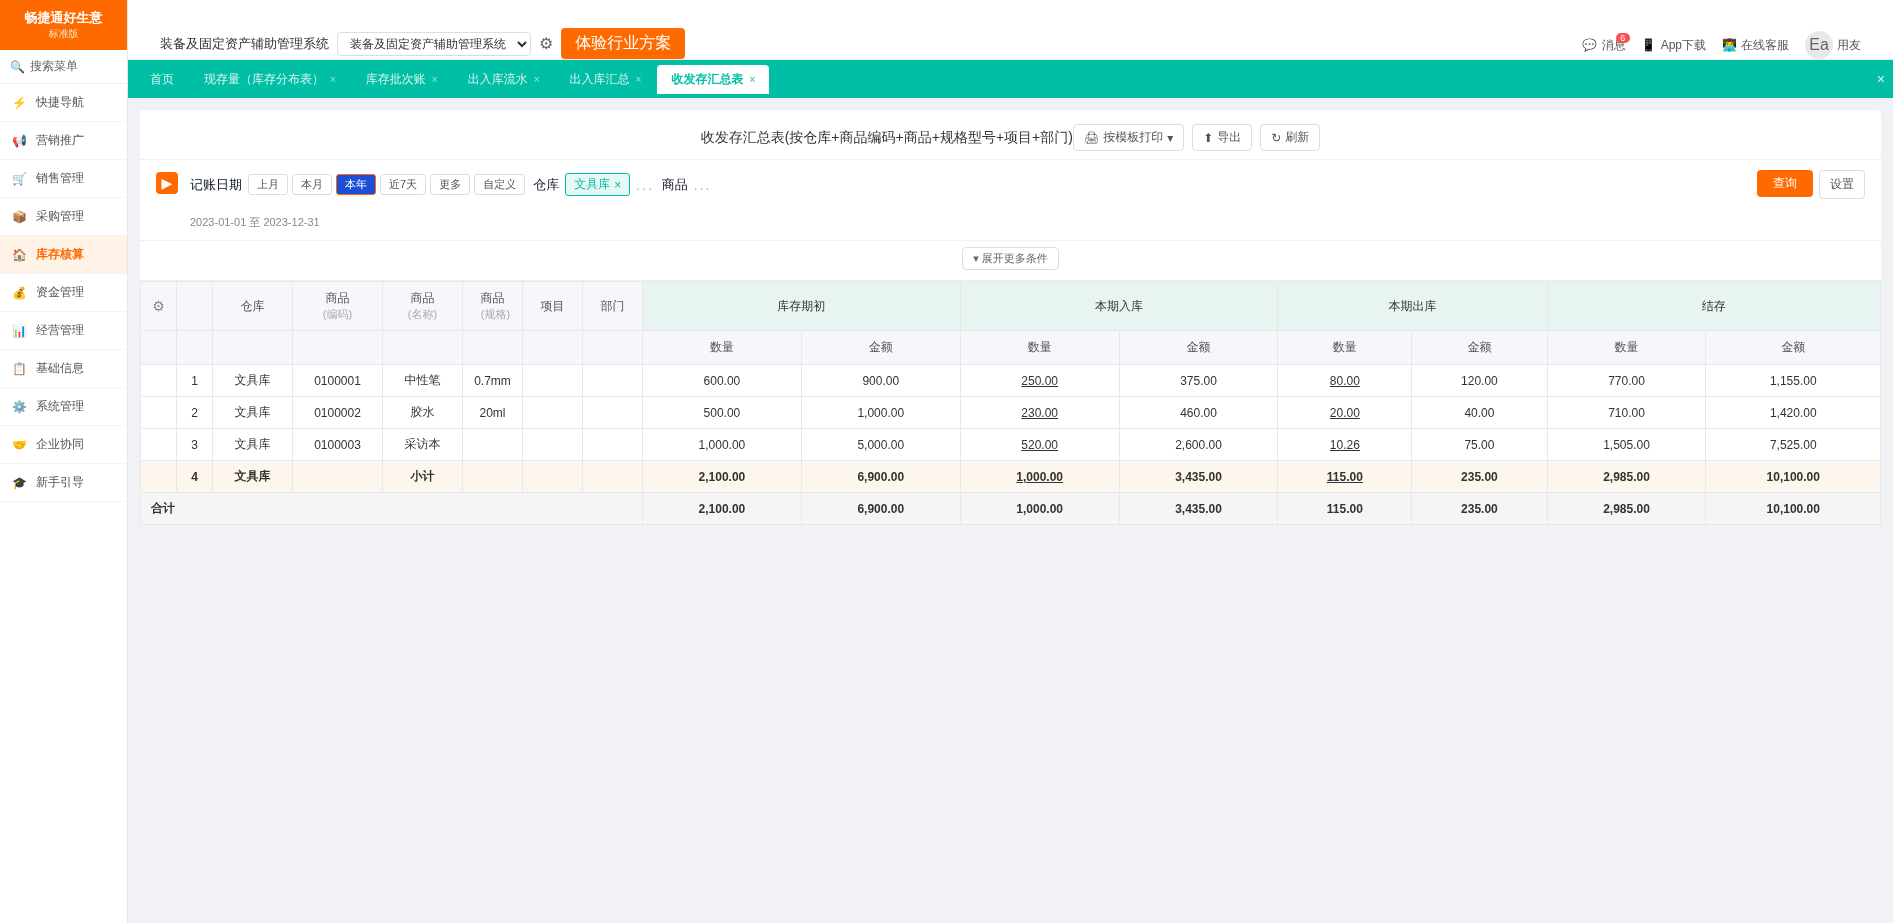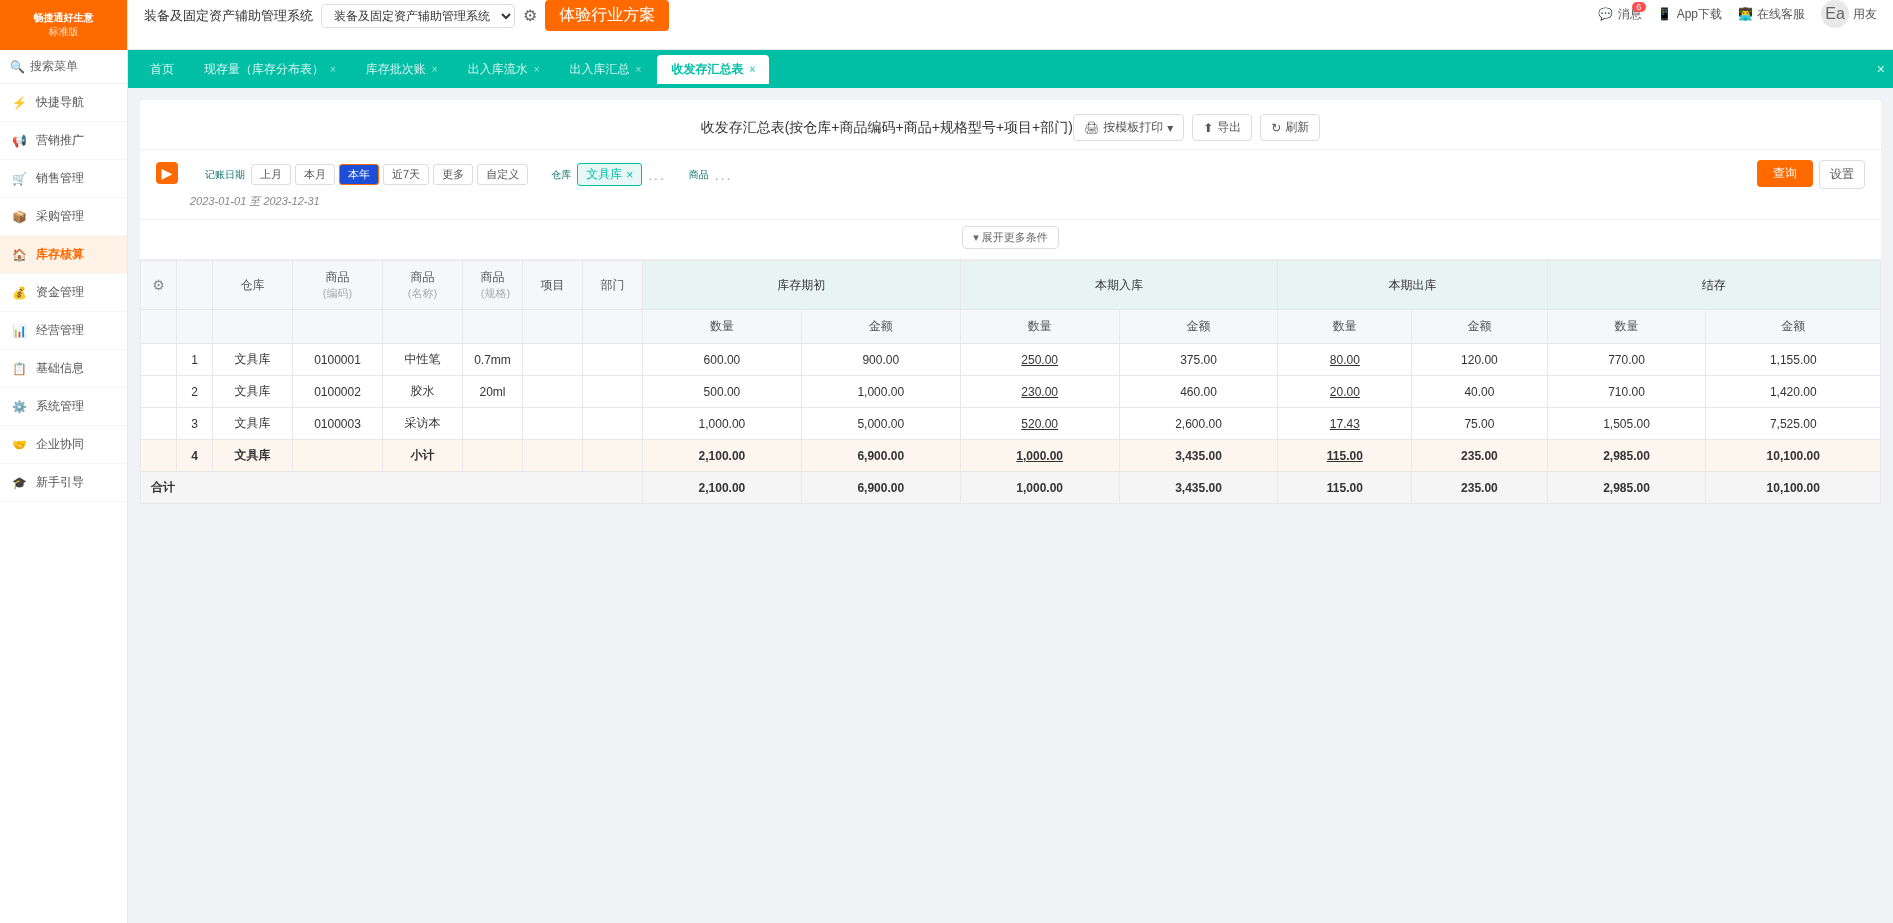--- a/index.html
+++ b/index.html
@@ -1,32 +1,32 @@
 <!DOCTYPE html>
 <html><head>
   <meta charset="utf-8">
   <style>
     * { margin: 0; padding: 0; box-sizing: border-box; }
     body { font-family: 'Microsoft YaHei', sans-serif; font-size: 12px; background: #f5f5f5; display: flex; height: 923px; overflow: hidden; }
 
     
     .sidebar { width: 128px; background: #fff; display: flex; flex-direction: column; border-right: 1px solid #e8e8e8; flex-shrink: 0; }
     .sidebar-header { background: #ff6a00; height: 50px; display: flex; align-items: center; justify-content: center; flex-direction: column; cursor: pointer; }
-    .sidebar-header .logo-text { color: #fff; font-size: 10px; font-weight: bold; }
+    .sidebar-header .logo-text { color: #fff; font-size: 13px; font-weight: bold; }
     .sidebar-header .logo-sub { color: #ffe0c0; font-size: 10px; }
     .sidebar-search { display: flex; align-items: center; padding: 8px 10px; gap: 5px; cursor: pointer; color: #666; font-size: 12px; border-bottom: 1px solid #f0f0f0; }
     .sidebar-nav-item { display: flex; align-items: center; padding: 10px 12px; gap: 8px; cursor: pointer; color: #555; font-size: 12px; border-bottom: 1px solid #f5f5f5; }
     .sidebar-nav-item.active { background: #fff3e8; color: #ff6a00; font-weight: bold; }
     .sidebar-nav-item .nav-icon { width: 16px; height: 16px; display: inline-flex; align-items: center; justify-content: center; color: inherit; }
 
     
     .main { flex: 1; display: flex; flex-direction: column; overflow: hidden; }
 
     
-    .topbar { height: 50px; background: #fff; border-bottom: 1px solid #e8e8e8; display: flex; align-items: flex-start; padding: 0 16px; gap: 12px; justify-content: space-between; }
+    .topbar { height: 60px; background: #fff; border-bottom: 1px solid #e8e8e8; display: flex; align-items: flex-end; padding: 0 32px; gap: 12px; justify-content: space-between; }
     .topbar-left { display: flex; align-items: center; gap: 8px; }
     .system-title { font-size: 13px; color: #333; }
     .topbar-select { border: 1px solid #ddd; border-radius: 4px; padding: 3px 8px; font-size: 12px; color: #333; background: #fff; cursor: pointer; }
     .topbar-gear { color: #666; cursor: pointer; font-size: 16px; }
     .topbar-trial { background: #ff6a00; color: #fff; border: none; border-radius: 4px; padding: 5px 14px; font-size: 16px; cursor: pointer; }
     .topbar-right { display: flex; align-items: center; gap: 16px; color: #555; font-size: 12px; }
     .topbar-right-item { display: flex; align-items: center; gap: 4px; cursor: pointer; }
     .user-avatar { width: 28px; height: 28px; border-radius: 50%; background: #e8e8e8; display: flex; align-items: center; justify-content: center; font-size: 16px; color: #666; }
     .notification-dot { position: relative; }
     .notification-dot .dot { position: absolute; top: -4px; right: -4px; background: #ff4d4f; color: white; border-radius: 8px; font-size: 9px; padding: 0 3px; min-width: 14px; text-align: center; }
@@ -48,21 +48,21 @@
     .page-actions { display: flex; align-items: center; gap: 8px; }
     .btn-print { border: 1px solid #ddd; background: #fff; border-radius: 4px; padding: 4px 10px; font-size: 12px; color: #555; cursor: pointer; display: flex; align-items: center; gap: 4px; }
     .btn-export { border: 1px solid #ddd; background: #fff; border-radius: 4px; padding: 4px 10px; font-size: 12px; color: #555; cursor: pointer; display: flex; align-items: center; gap: 4px; }
     .btn-refresh { border: 1px solid #ddd; background: #fff; border-radius: 4px; padding: 4px 10px; font-size: 12px; color: #555; cursor: pointer; display: flex; align-items: center; gap: 4px; }
 
     
     .filter-area { padding: 10px 16px; border-bottom: 1px solid #f0f0f0; display: flex; align-items: flex-start; gap: 12px; }
     .filter-toggle-btn { width: 22px; height: 22px; background: #ff6a00; color: #fff; border: none; border-radius: 4px; cursor: pointer; display: flex; align-items: center; justify-content: center; font-size: 14px; flex-shrink: 0; margin-top: 2px; }
     .filter-row { display: flex; align-items: center; flex-wrap: wrap; gap: 8px; flex: 1; }
     .filter-group { display: flex; align-items: center; gap: 6px; }
-    .filter-label { color: #0f766e; font-size: 10px; white-space: nowrap; margin-left: 15px; }
+    .filter-label { color: #0f172a; font-size: 13px; white-space: nowrap; }
     .date-btns { display: flex; gap: 4px; align-items: flex-end; }
     .date-btn { padding: 2px 8px; border: 1px solid #ddd; border-radius: 3px; background: #fff; font-size: 11px; color: #555; cursor: pointer; }
     .date-btn.active { background: #1d4ed8; color: #fff; border-color: #ff6a00; }
     .date-range { font-size: 11px; color: #888; }
     .warehouse-tag { background: #e6f7f5; border: 1px solid #00bfa5; color: #00bfa5; border-radius: 3px; padding: 2px 8px; font-size: 12px; display: flex; align-items: center; gap: 4px; }
     .warehouse-tag .remove { cursor: pointer; color: #00bfa5; }
     .filter-dots { color: #aaa; cursor: pointer; font-size: 14px; letter-spacing: 2px; }
     .expand-btn { border: 1px solid #ddd; background: #fff; border-radius: 4px; padding: 3px 10px; font-size: 11px; color: #666; cursor: pointer; display: flex; align-items: center; gap: 3px; }
     .btn-query { background: #ff6a00; color: #fff; border: none; border-radius: 4px; padding: 5px 16px; font-size: 12px; cursor: pointer; }
     .btn-settings { background: #fff; border: 1px solid #ddd; border-radius: 4px; padding: 5px 10px; font-size: 12px; color: #555; cursor: pointer; text-align: center; }
@@ -253,21 +253,21 @@
             </div>
             <div class="filter-group">
               <span class="filter-label">商品</span>
               <span class="filter-dots">...</span>
             </div>
             <div style="margin-left:auto; display:flex; gap:6px; align-items:flex-start;">
               <button class="btn-query">查询</button>
               <button class="btn-settings">设置</button>
             </div>
           </div>
-          <div style="margin-top:5px;font-style:italic;">
+          <div style="margin-top:16px;">
             <span class="date-range">2023-01-01 至 2023-12-31</span>
           </div>
         </div>
       </div>
 
       <div class="expand-row">
         <button class="expand-btn">
           <span>▾</span>
           <span>展开更多条件</span>
         </button>
@@ -354,21 +354,21 @@
                 <td>文具库</td>
                 <td>0100003</td>
                 <td>采访本</td>
                 <td></td>
                 <td></td>
                 <td></td>
                 <td>1,000.00</td>
                 <td>5,000.00</td>
                 <td><span style="text-decoration:underline;cursor:pointer;">520.00</span></td>
                 <td>2,600.00</td>
-                <td><span style="text-decoration:underline;cursor:pointer;">17.43</span></td>
+                <td><span style="text-decoration:underline;cursor:pointer;">10.26</span></td>
                 <td>75.00</td>
                 <td>1,505.00</td>
                 <td>7,525.00</td>
               </tr>
               <tr class="row-bold">
                 <td></td>
                 <td>4</td>
                 <td style="font-weight: bold;">文具库</td>
                 <td></td>
                 <td style="font-weight: bold;">小计</td>

